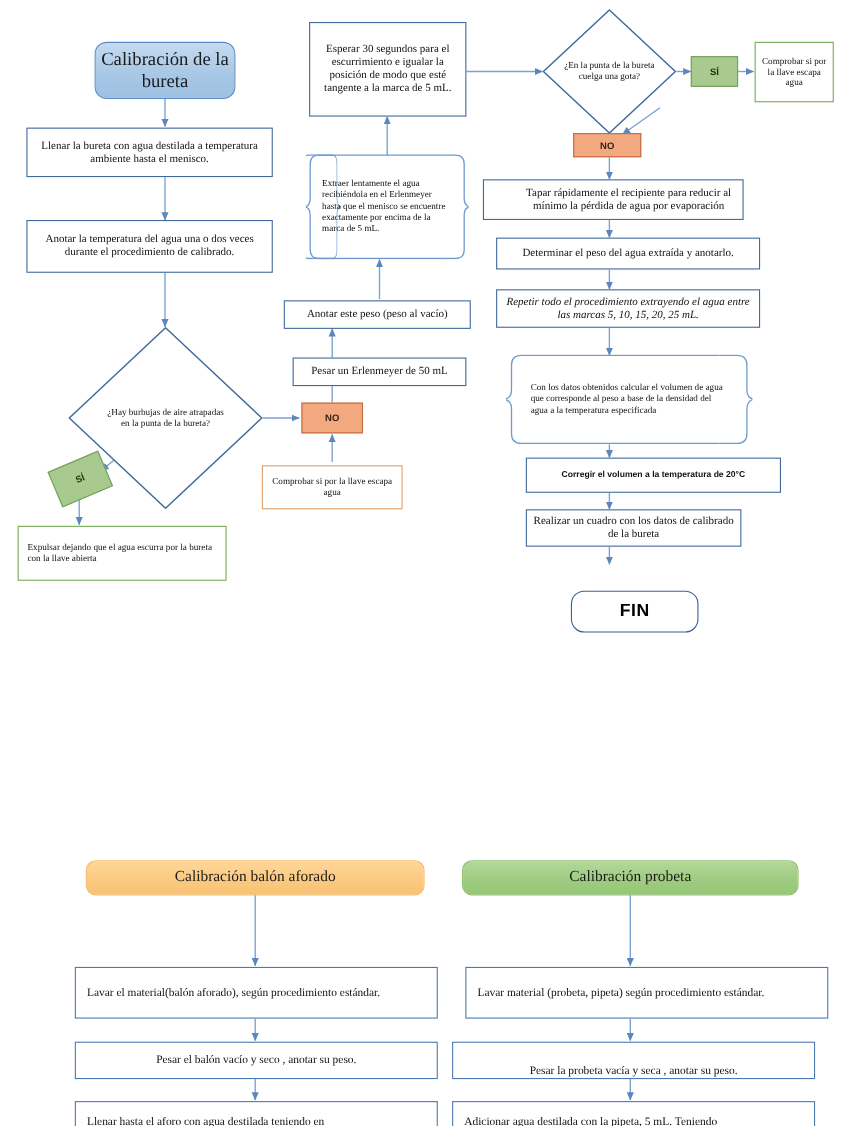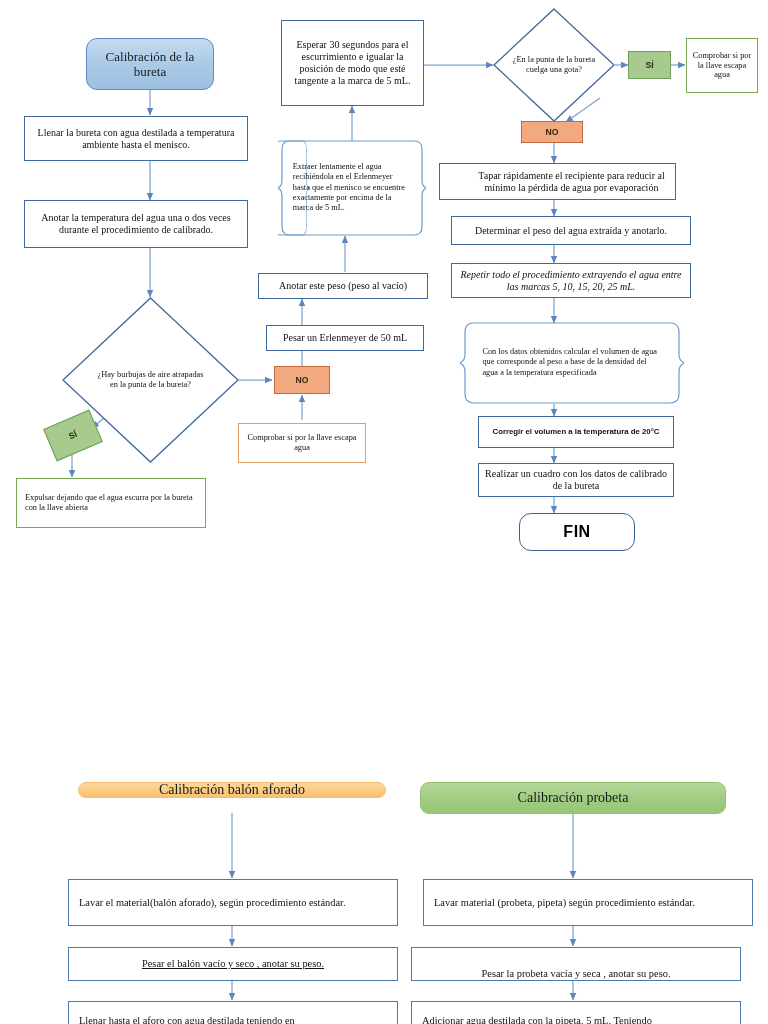--- a/index.html
+++ b/index.html
@@ -71,31 +71,32 @@
     font-size: 8.3px;
     color: #111;
     line-height: 1.22;
   }
   
   .terminator {
     border: 1.2px solid #5b8ac4;
     border-radius: 11px;
     background: linear-gradient(to bottom, #c5dbf0 0%, #a8c8e6 55%, #9dc0e2 100%);
     color: #1b1b1b;
-    font-size: 13px;
+    font-size: 17px;
   }
   .fin {
     border: 1.4px solid #3a6296;
     border-radius: 12px;
     background: #ffffff;
     color: #000;
     font-size: 16px;
     font-weight: bold;
     font-family: "Liberation Sans", sans-serif;
     letter-spacing: .5px;
+    margin-top: 24px;
   }
   
   .badge-no {
     border: 1.2px solid #c5693c;
     background: #f2a97f;
     color: #3a2410;
     font-size: 8.6px;
     font-weight: bold;
     font-family: "Liberation Sans", sans-serif;
   }
@@ -347,41 +348,41 @@
       <g fill="none" stroke="#6f9bcd" stroke-width="1.2">
         <path d="M30,1 H14 Q5,1 5,10 V32 Q5,41 -3,41 Q5,41 5,50 V72 Q5,81 14,81 H30"></path>
         <path d="M194,1 H210 Q219,1 219,10 V32 Q219,41 227,41 Q219,41 219,50 V72 Q219,81 210,81 H194"></path>
         <path d="M30,1 H194"></path>
         <path d="M30,81 H194"></path>
       </g>
     </svg>
     <div class="blabel">Con los datos obtenidos calcular el volumen de agua que corresponde al peso a base de la densidad del agua a la temperatura especificada</div>
   </div>
 
-  <div class="node proc" style="left:478px; top:416px; width:196px; height:32px; font-family:'Liberation Sans',sans-serif; font-size:7.8px; font-weight:bold;">
+  <div class="node proc" style="left:478px; top:416px; width:232px; height:32px; font-family:'Liberation Sans',sans-serif; font-size:7.8px; font-weight:bold;">
     <span class="txt">Corregir el volumen a la temperatura de 20°C</span>
   </div>
 
   <div class="node proc" style="left:478px; top:463px; width:196px; height:34px;">
     <span class="txt">Realizar un cuadro con los datos de calibrado de la bureta</span>
   </div>
 
   <div class="node fin" style="left:519px; top:513px; width:116px; height:38px;">
     <span class="txt">FIN</span>
   </div>
 
-  <div class="pill pill-orange" style="left:78px; top:782px; width:308px; height:16px;">
+  <div class="pill pill-orange" style="left:78px; top:782px; width:308px; height:32px;">
     <span>Calibración balón aforado</span>
   </div>
 
   <div class="node wide-proc" style="left:68px; top:879px; width:330px; height:47px;">
     <span class="txt">Lavar el material(balón aforado), según procedimiento estándar.</span>
   </div>
 
-  <div class="node wide-proc center" style="left:68px; top:947px; width:330px; height:34px;text-decoration:underline;">
+  <div class="node wide-proc center" style="left:68px; top:947px; width:330px; height:34px;">
     <span class="txt">Pesar el balón vacío y seco , anotar su peso.</span>
   </div>
 
   <div class="node wide-proc" style="left:68px; top:1001px; width:330px; height:40px;">
     <span class="txt">Llenar hasta el aforo con agua destilada teniendo en</span>
   </div>
 
   <div class="pill pill-green" style="left:420px; top:782px; width:306px; height:32px;">
     <span>Calibración probeta</span>
   </div>

